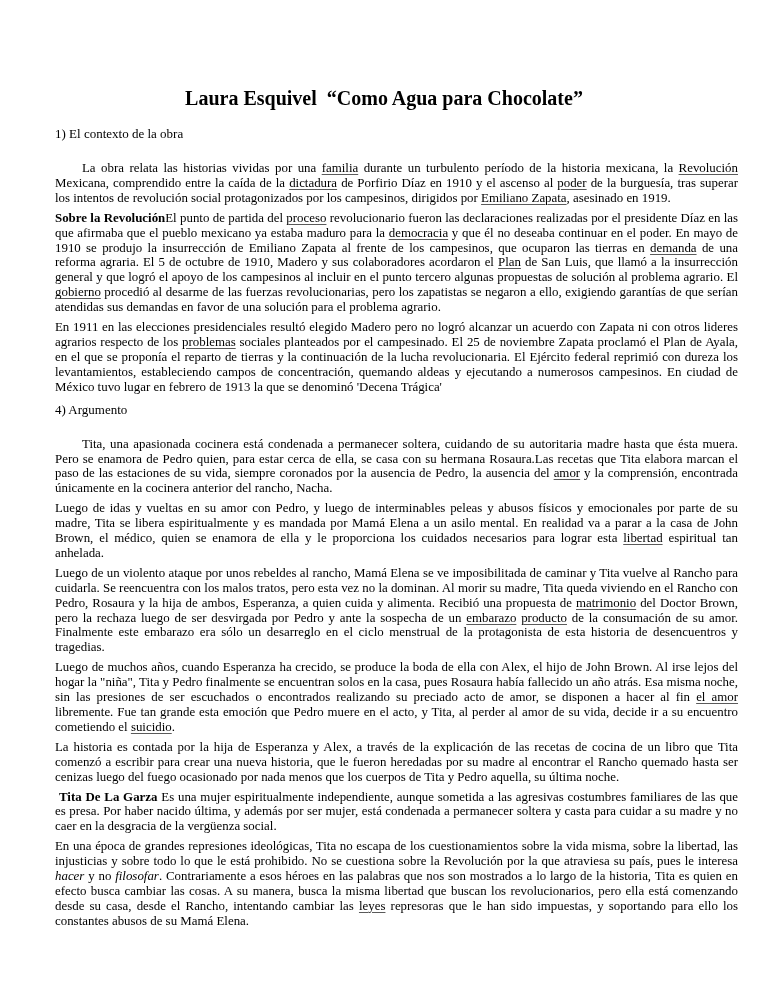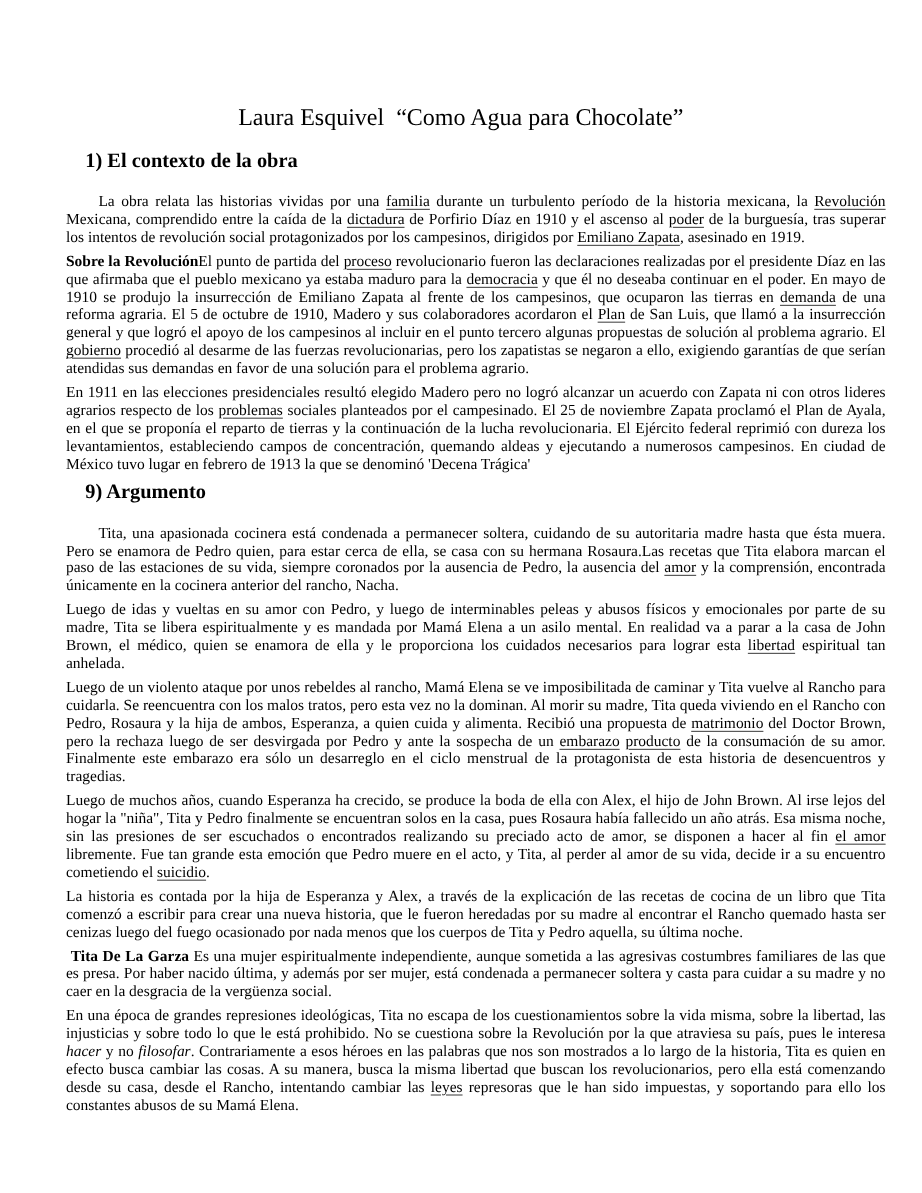--- a/index.html
+++ b/index.html
@@ -12,32 +12,32 @@
   }
   .page {
     width: 768px;
     height: 994px;
     background: var(--bg);
     padding: 86px 30px 20px 55px;
     overflow: hidden;
   }
   .doc-title {
     font-size: 20px;
-    font-weight: normal;
+    font-weight: bold;
     text-align: center;
     white-space: pre-wrap;
     line-height: 24px;
     margin: 0 25px 16px 0; 
   }
   .content { width: 683px; }
   .heading {
-    font-size: 17px;
-    font-weight: bold;
+    font-size: 13px;
+    font-weight: normal;
     line-height: 15px;
-    margin: 7px 0 5px 16px;
+    margin: 7px 0 5px 0;
   }
   p.para {
     font-size: 12.9px;
     line-height: 14.9px;
     text-align: justify;
     margin: 5px 0;
   }
   p.para.indent-tab   { text-indent: 27px; margin-top: 20px; }
   p.para.indent-small { text-indent: 4px; }
   .b { font-weight: bold; }
@@ -52,21 +52,21 @@
 </head>
 <body>
 
 <div class="page">
   <div class="doc-title">Laura Esquivel  “Como Agua para Chocolate”</div>
   <div class="content">
       <div class="heading">1) El contexto de la obra</div>
       <p class="para indent-tab"><span class="">La obra relata las historias vividas por una </span><span class="u">familia</span><span class=""> durante un turbulento período de la historia mexicana, la </span><span class="u">Revolución</span><span class=""> Mexicana, comprendido entre la caída de la </span><span class="u">dictadura</span><span class=""> de Porfirio Díaz en 1910 y el ascenso al </span><span class="u">poder</span><span class=""> de la burguesía, tras superar los intentos de revolución social protagonizados por los campesinos, dirigidos por </span><span class="u">Emiliano Zapata</span><span class="">, asesinado en 1919.</span></p>
       <p class="para"><span class="b">Sobre la Revolución</span><span class="">El punto de partida del </span><span class="u">proceso</span><span class=""> revolucionario fueron las declaraciones realizadas por el presidente Díaz en las que afirmaba que el pueblo mexicano ya estaba maduro para la </span><span class="u">democracia</span><span class=""> y que él no deseaba continuar en el poder. En mayo de 1910 se produjo la insurrección de Emiliano Zapata al frente de los campesinos, que ocuparon las tierras en </span><span class="u">demanda</span><span class=""> de una reforma agraria. El 5 de octubre de 1910, Madero y sus colaboradores acordaron el </span><span class="u">Plan</span><span class=""> de San Luis, que llamó a la insurrección general y que logró el apoyo de los campesinos al incluir en el punto tercero algunas propuestas de solución al problema agrario. El </span><span class="u">gobierno</span><span class=""> procedió al desarme de las fuerzas revolucionarias, pero los zapatistas se negaron a ello, exigiendo garantías de que serían atendidas sus demandas en favor de una solución para el problema agrario.</span></p>
       <p class="para"><span class="">En 1911 en las elecciones presidenciales resultó elegido Madero pero no logró alcanzar un acuerdo con Zapata ni con otros lideres agrarios respecto de los </span><span class="u">problemas</span><span class=""> sociales planteados por el campesinado. El 25 de noviembre Zapata proclamó el Plan de Ayala, en el que se proponía el reparto de tierras y la continuación de la lucha revolucionaria. El Ejército federal reprimió con dureza los levantamientos, estableciendo campos de concentración, quemando aldeas y ejecutando a numerosos campesinos. En ciudad de México tuvo lugar en febrero de 1913 la que se denominó 'Decena Trágica'</span></p>
-      <div class="heading">9) Argumento</div>
+      <div class="heading">4) Argumento</div>
       <p class="para indent-tab"><span class="">Tita, una apasionada cocinera está condenada a permanecer soltera, cuidando de su autoritaria madre hasta que ésta muera. Pero se enamora de Pedro quien, para estar cerca de ella, se casa con su hermana Rosaura.Las recetas que Tita elabora marcan el paso de las estaciones de su vida, siempre coronados por la ausencia de Pedro, la ausencia del </span><span class="u">amor</span><span class=""> y la comprensión, encontrada únicamente en la cocinera anterior del rancho, Nacha.</span></p>
       <p class="para"><span class="">Luego de idas y vueltas en su amor con Pedro, y luego de interminables peleas y abusos físicos y emocionales por parte de su madre, Tita se libera espiritualmente y es mandada por Mamá Elena a un asilo mental. En realidad va a parar a la casa de John Brown, el médico, quien se enamora de ella y le proporciona los cuidados necesarios para lograr esta </span><span class="u">libertad</span><span class=""> espiritual tan anhelada.</span></p>
       <p class="para"><span class="">Luego de un violento ataque por unos rebeldes al rancho, Mamá Elena se ve imposibilitada de caminar y Tita vuelve al Rancho para cuidarla. Se reencuentra con los malos tratos, pero esta vez no la dominan. Al morir su madre, Tita queda viviendo en el Rancho con Pedro, Rosaura y la hija de ambos, Esperanza, a quien cuida y alimenta. Recibió una propuesta de </span><span class="u">matrimonio</span><span class=""> del Doctor Brown, pero la rechaza luego de ser desvirgada por Pedro y ante la sospecha de un </span><span class="u">embarazo</span><span class=""> </span><span class="u">producto</span><span class=""> de la consumación de su amor. Finalmente este embarazo era sólo un desarreglo en el ciclo menstrual de la protagonista de esta historia de desencuentros y tragedias.</span></p>
       <p class="para"><span class="">Luego de muchos años, cuando Esperanza ha crecido, se produce la boda de ella con Alex, el hijo de John Brown. Al irse lejos del hogar la "niña", Tita y Pedro finalmente se encuentran solos en la casa, pues Rosaura había fallecido un año atrás. Esa misma noche, sin las presiones de ser escuchados o encontrados realizando su preciado acto de amor, se disponen a hacer al fin </span><span class="u">el amor</span><span class=""> libremente. Fue tan grande esta emoción que Pedro muere en el acto, y Tita, al perder al amor de su vida, decide ir a su encuentro cometiendo el </span><span class="u">suicidio</span><span class="">.</span></p>
       <p class="para"><span class="">La historia es contada por la hija de Esperanza y Alex, a través de la explicación de las recetas de cocina de un libro que Tita comenzó a escribir para crear una nueva historia, que le fueron heredadas por su madre al encontrar el Rancho quemado hasta ser cenizas luego del fuego ocasionado por nada menos que los cuerpos de Tita y Pedro aquella, su última noche.</span></p>
       <p class="para indent-small"><span class="b">Tita De La Garza</span><span class=""> Es una mujer espiritualmente independiente, aunque sometida a las agresivas costumbres familiares de las que es presa. Por haber nacido última, y además por ser mujer, está condenada a permanecer soltera y casta para cuidar a su madre y no caer en la desgracia de la vergüenza social.</span></p>
       <p class="para"><span class="">En una época de grandes represiones ideológicas, Tita no escapa de los cuestionamientos sobre la vida misma, sobre la libertad, las injusticias y sobre todo lo que le está prohibido. No se cuestiona sobre la Revolución por la que atraviesa su país, pues le interesa </span><span class="i">hacer</span><span class=""> y no </span><span class="i">filosofar</span><span class="">. Contrariamente a esos héroes en las palabras que nos son mostrados a lo largo de la historia, Tita es quien en efecto busca cambiar las cosas. A su manera, busca la misma libertad que buscan los revolucionarios, pero ella está comenzando desde su casa, desde el Rancho, intentando cambiar las </span><span class="u">leyes</span><span class=""> represoras que le han sido impuestas, y soportando para ello los constantes abusos de su Mamá Elena.</span></p>
     </div>
 </div>
 

